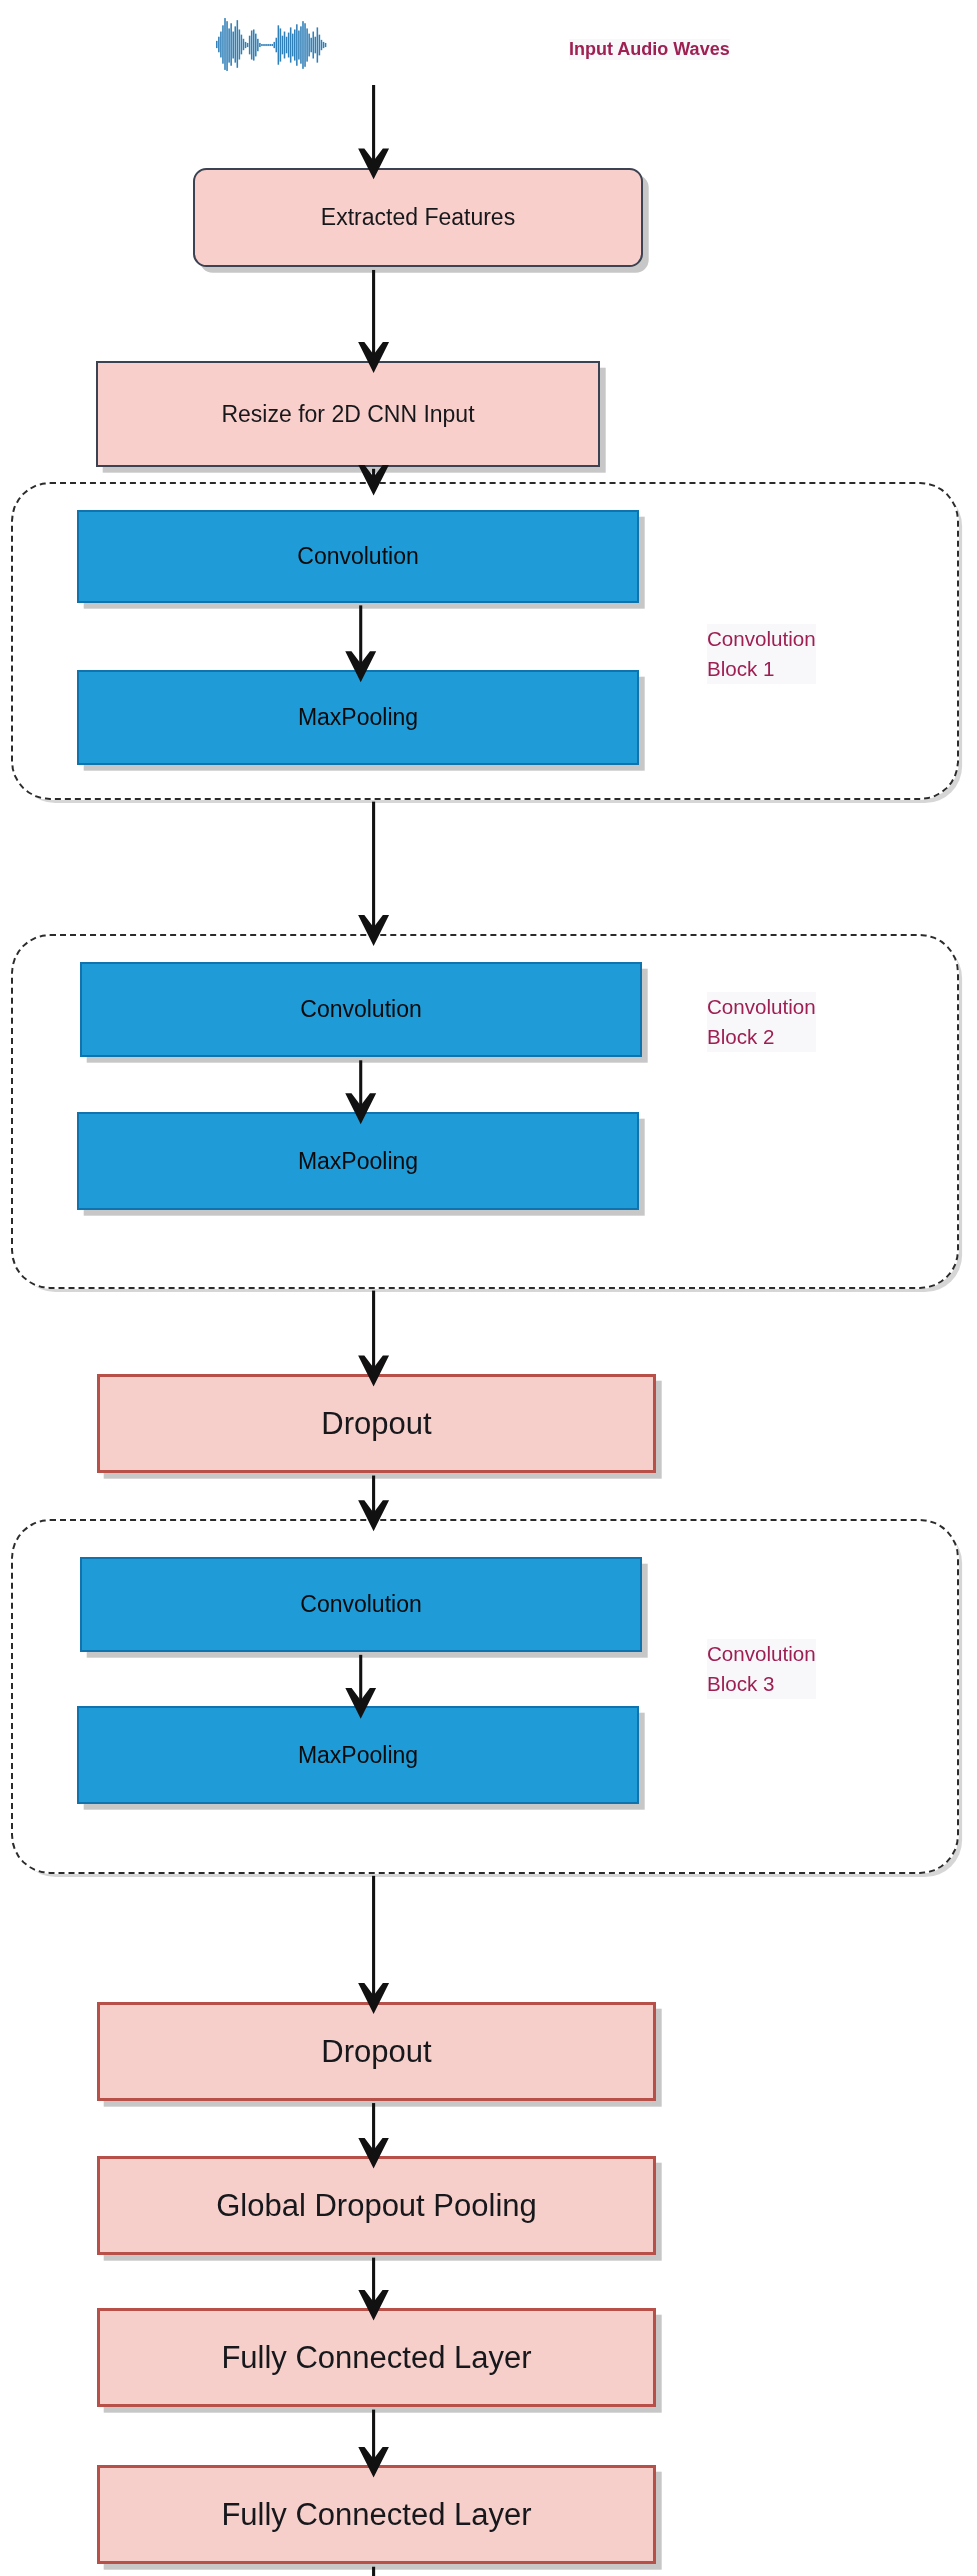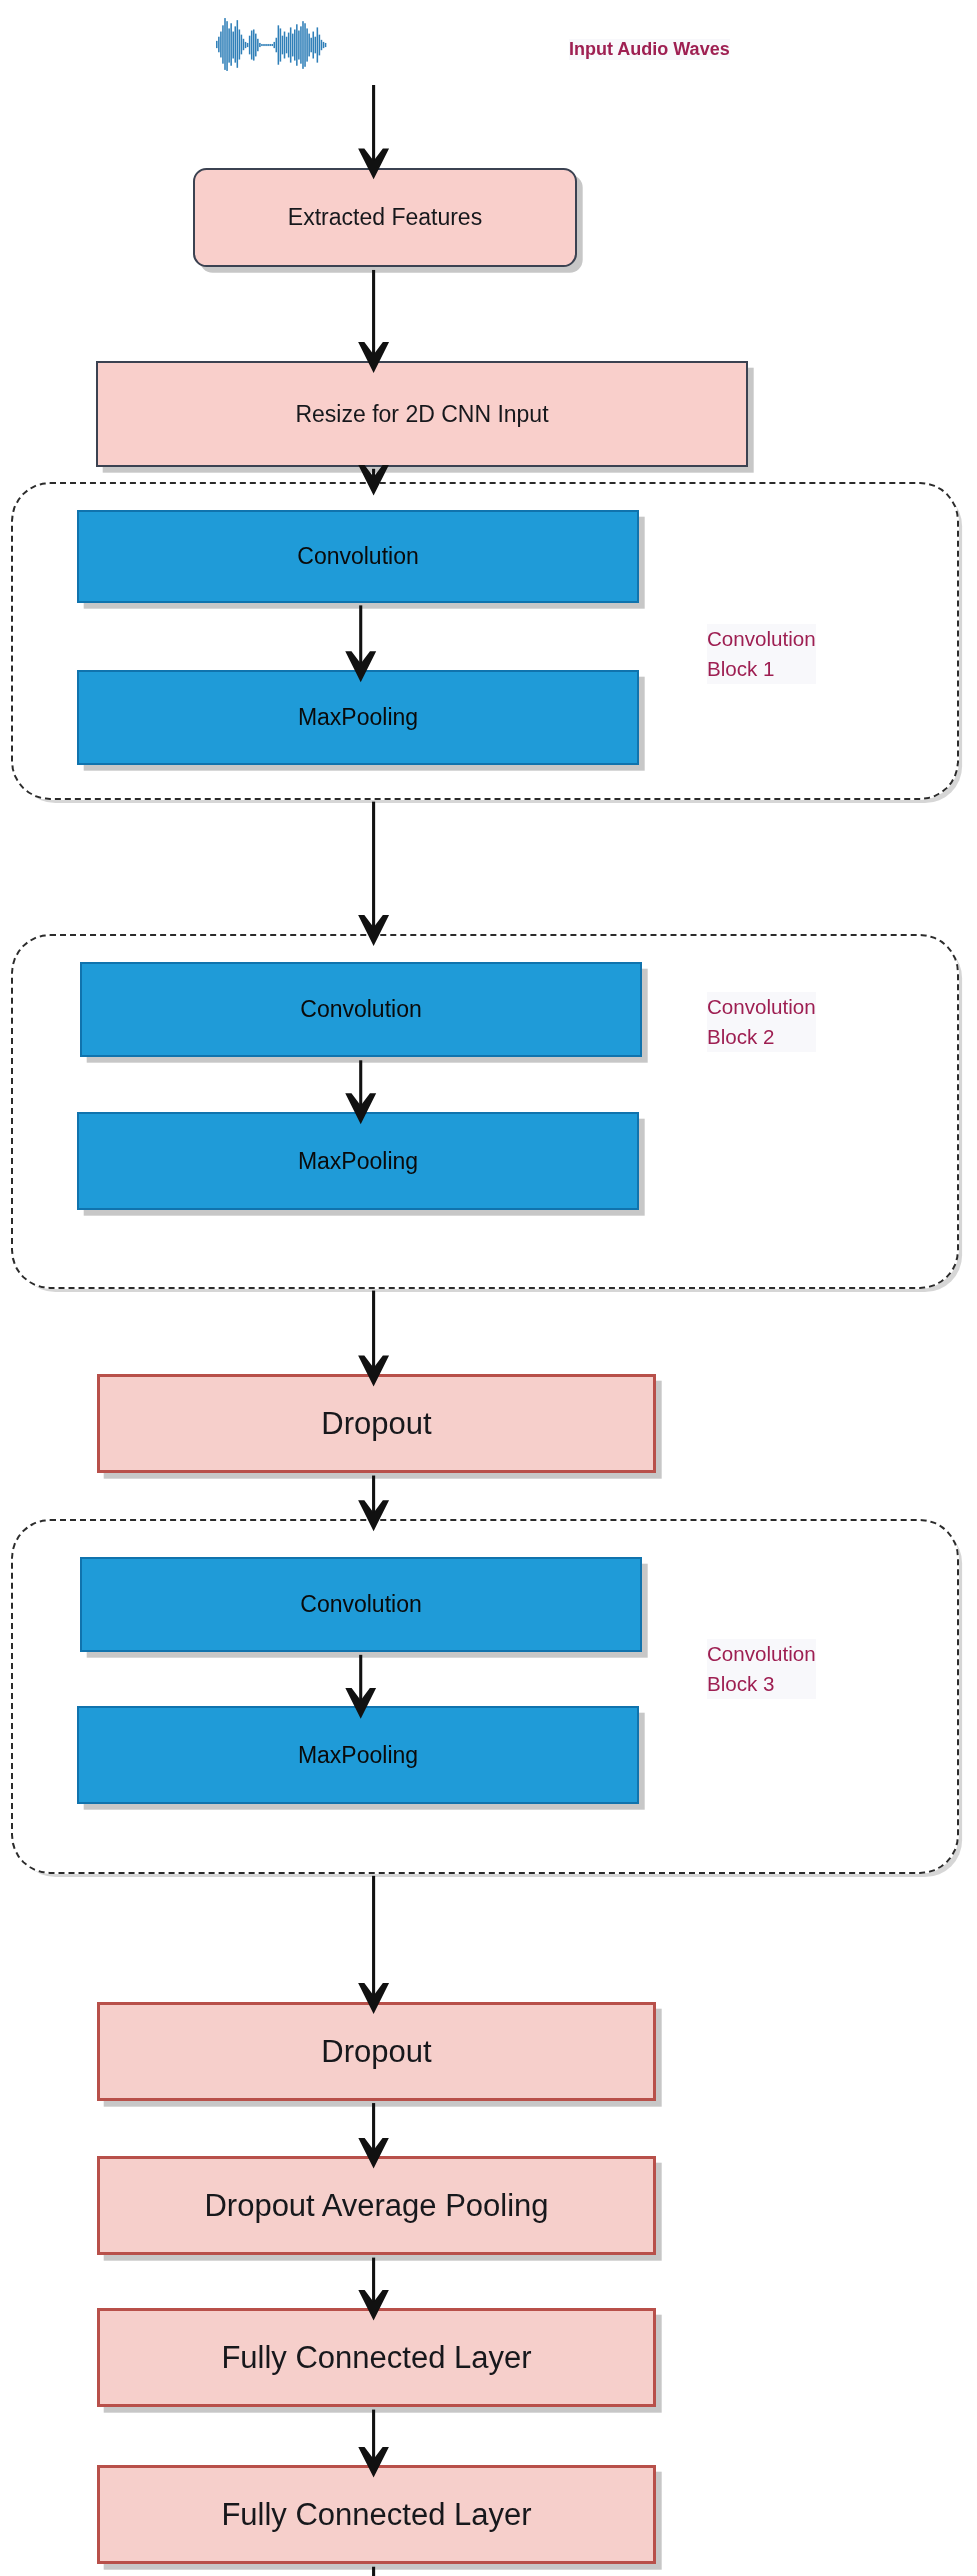--- a/index.html
+++ b/index.html
@@ -161,23 +161,23 @@
         <rect x="202" y="36" width="3" height="40"></rect>
         <rect x="206" y="46" width="3" height="20"></rect>
         <rect x="210" y="50" width="3" height="12"></rect>
         <rect x="214" y="52" width="3" height="8"></rect>
       </g>
     </svg>
   </div>
 
   <div class="label-title" style="left:569px; top:39px;">Input Audio Waves</div>
 
-  <div class="node box-pink-dark rounded" style="left:193px; top:168px; width:384px; height:99px;">Extracted Features</div>
-
-  <div class="node box-pink-dark" style="left:96px; top:361px; width:652px; height:106px;">Resize for 2D CNN Input</div>
+  <div class="node box-pink-dark rounded" style="left:193px; top:168px; width:450px; height:99px;">Extracted Features</div>
+
+  <div class="node box-pink-dark" style="left:96px; top:361px; width:504px; height:106px;">Resize for 2D CNN Input</div>
 
   <div class="group-dashed" style="left:11.3px; top:482px; width:948px; height:318px;"></div>
 
   <div class="node box-blue" style="left:77px; top:510px; width:562px; height:93px;">Convolution</div>
 
   <div class="node box-blue" style="left:77px; top:670px; width:562px; height:95px;">MaxPooling</div>
 
   <div class="label-maroon" style="left:707px; top:624px;">Convolution
 Block 1</div>
 
@@ -196,21 +196,21 @@
 
   <div class="node box-blue" style="left:80px; top:1557px; width:562px; height:95px;">Convolution</div>
 
   <div class="node box-blue" style="left:77px; top:1706px; width:562px; height:98px;">MaxPooling</div>
 
   <div class="label-maroon" style="left:707px; top:1639px;">Convolution
 Block 3</div>
 
   <div class="node box-pink-red" style="left:97px; top:2002px; width:559px; height:99px;">Dropout</div>
 
-  <div class="node box-pink-red" style="left:97px; top:2156px; width:559px; height:99px;">Dropout Average Pooling</div>
+  <div class="node box-pink-red" style="left:97px; top:2156px; width:559px; height:99px;">Global Dropout Pooling</div>
 
   <div class="node box-pink-red" style="left:97px; top:2308px; width:559px; height:99px;">Fully Connected Layer</div>
 
   <div class="node box-pink-red" style="left:97px; top:2465px; width:559px; height:99px;">Fully Connected Layer</div>
 
   <svg id="arrows" viewBox="0 0 1898 5361" width="978" height="2762">
     <defs>
       <marker id="ah" markerWidth="14" markerHeight="14" refX="5" refY="6" orient="auto" markerUnits="strokeWidth">
         <path d="M0,1 L0,3 L4,6 L0,9 L0,11 L10,6 z" fill="#111111"></path>
       </marker>

